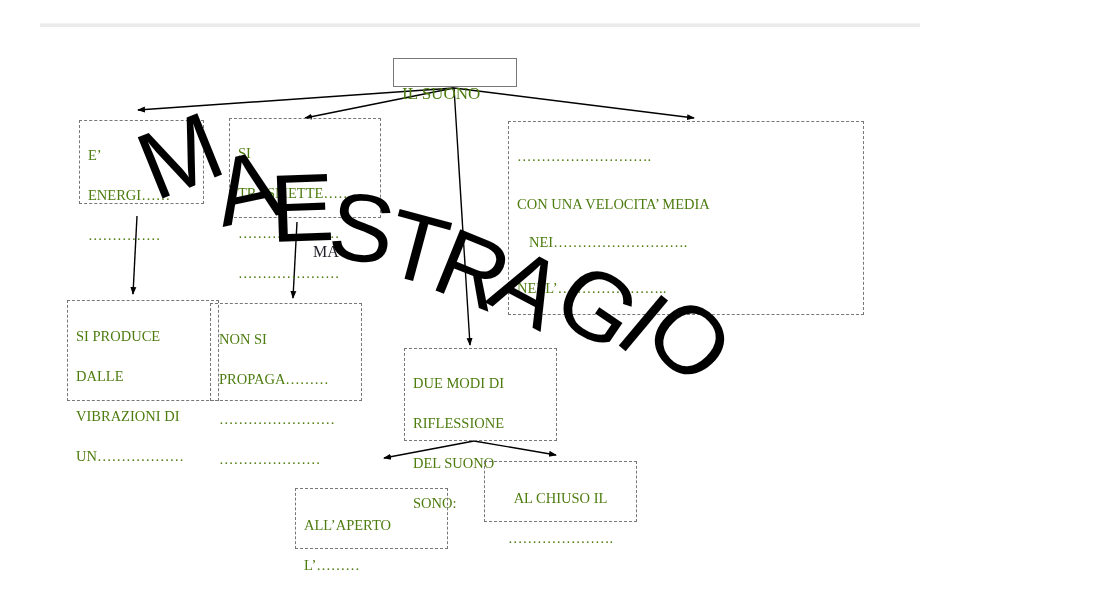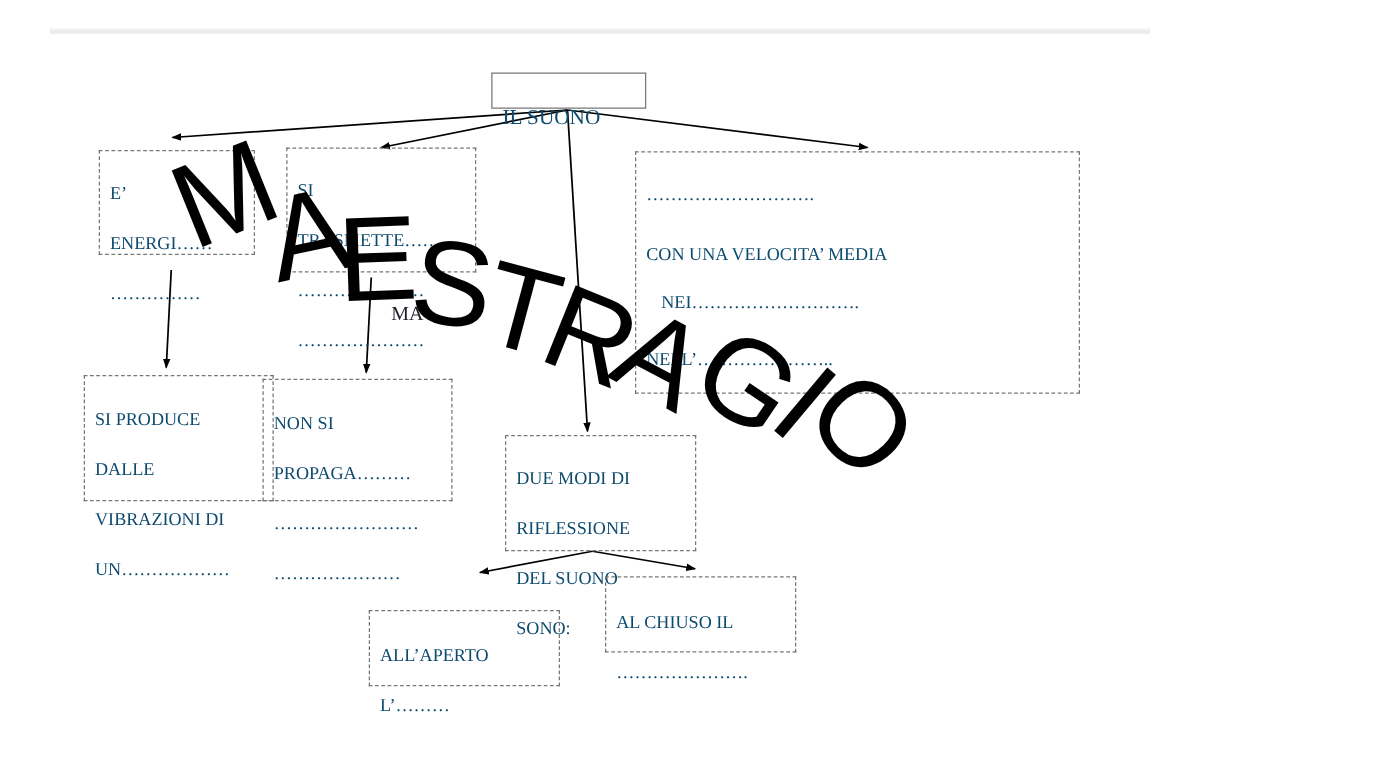--- a/index.html
+++ b/index.html
@@ -1,18 +1,18 @@
 <!DOCTYPE html>
 <html><head>
   <meta charset="utf-8">
   <style>
     html, body { margin: 0; padding: 0; background: #ffffff; }
     body { width: 1116px; height: 612px; position: relative; overflow: hidden; font-family: "Liberation Serif", serif; color: #1a1a1a; }
     .topline { position: absolute; left: 40px; top: 23px; width: 880px; height: 3px; background: #ebebeb; border-top: 1px solid #f2f2f2; }
-    .box { position: absolute; box-sizing: border-box; font-size: 14.5px; line-height: 20px; padding: 4px 8px; white-space: pre-line; color: #0c4a6e; }
+    .box { position: absolute; box-sizing: border-box; font-size: 14.5px; line-height: 20px; padding: 4px 8px; white-space: pre-line; color: #4d7c0f; }
     .dashed { border: 1.3px dashed #777; }
     .solid { border: 1.3px solid #777; padding: 2px 8px; font-size: 17px; line-height: 22px; }
     .line { display: block; }
     svg.conn { position: absolute; left: 0; top: 0; width: 1116px; height: 612px; pointer-events: none; }
     .stray { position: absolute; left: 313px; top: 243px; font-size: 16px; color: #1f1f2a; }
     .wm { position: absolute; left: 0; top: 0; width: 1116px; height: 612px; pointer-events: none; }
     .wm span { position: absolute; font-family: "Liberation Sans", sans-serif; font-size: 96px; line-height: 96px; color: #000; transform-origin: center center; }
   </style>
 </head>
 <body>
@@ -82,21 +82,21 @@
   <span class="line">RIFLESSIONE</span>
   <span class="line">DEL SUONO</span>
   <span class="line">SONO:</span>
 </div>
 
 <div class="box dashed" style="left:295px; top:488px; width:153px; height:61px; padding-top:6px;">
   <span class="line">ALL’APERTO</span>
   <span class="line">L’………</span>
 </div>
 
-<div class="box dashed" style="left:484px; top:461px; width:153px; height:61px; padding-top:6px;">
+<div class="box dashed" style="left:484px; top:461px; width:153px; height:61px; padding-top:6px;text-align:center;">
   <span class="line">AL CHIUSO IL</span>
   <span class="line">………………….</span>
 </div>
 
 <div class="wm">
   <span style="left:140px; top:108px; transform:rotate(-22deg);">M</span>
   <span style="left:215px; top:140px; transform:rotate(-12deg);">A</span>
   <span style="left:270px; top:160px; transform:rotate(-2deg);">E</span>
   <span style="left:330px; top:180px; transform:rotate(8deg);">S</span>
   <span style="left:388px; top:200px; transform:rotate(15deg);">T</span>

